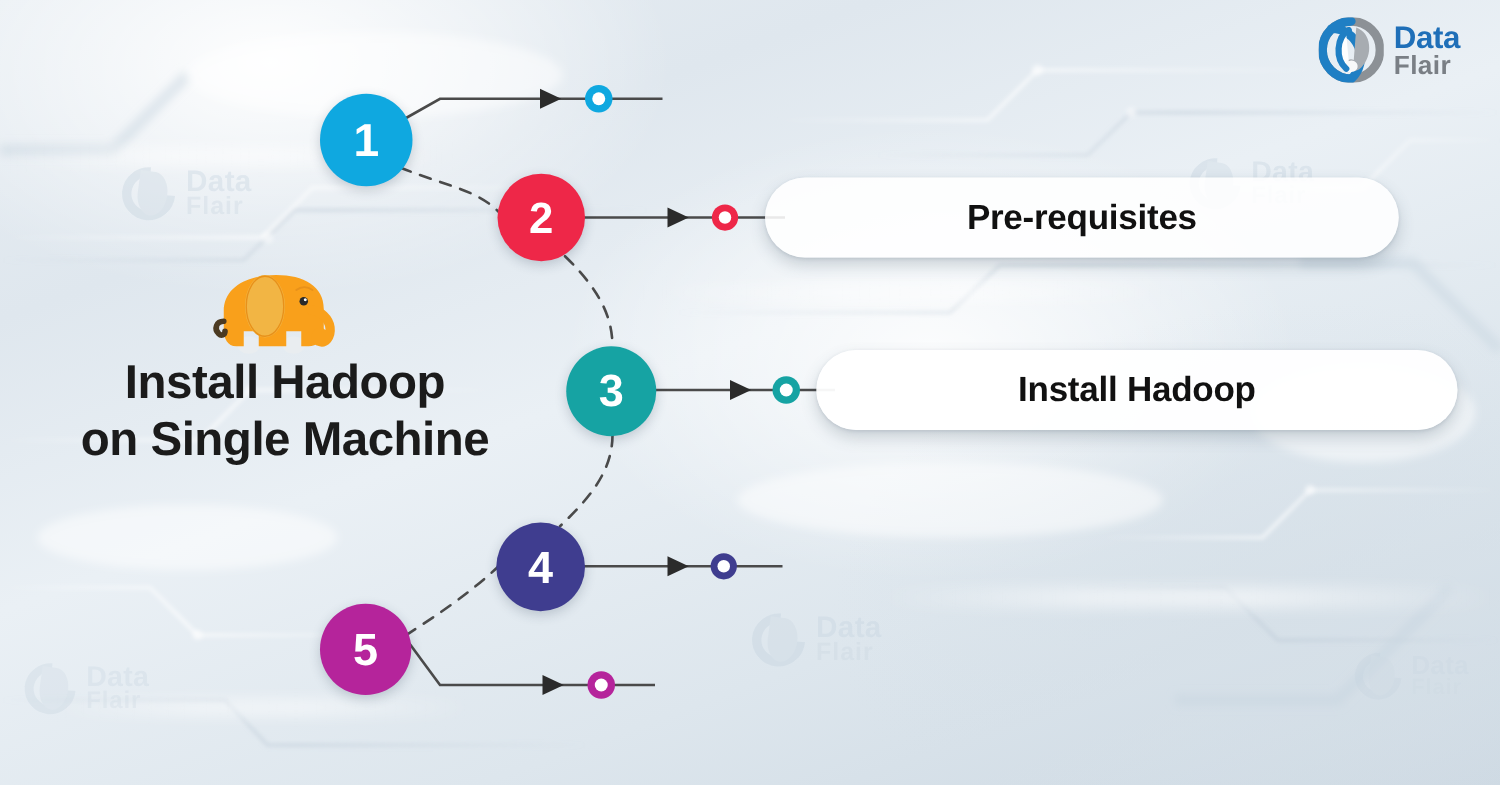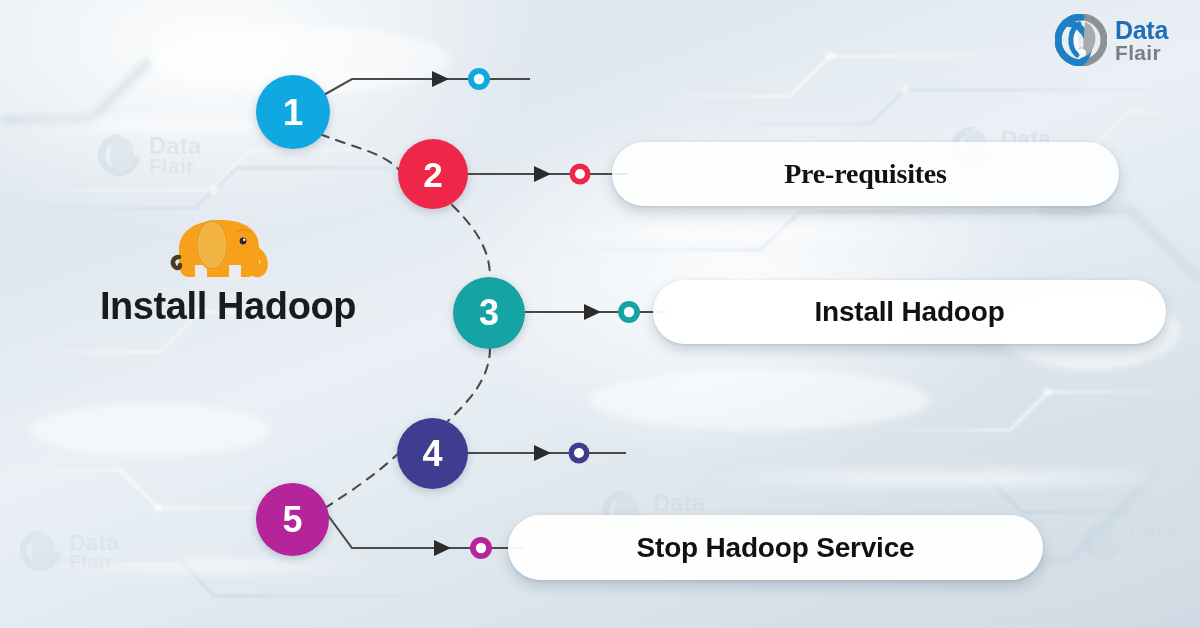--- a/index.html
+++ b/index.html
@@ -341,46 +341,44 @@
     <ellipse cx="49" cy="32" rx="15" ry="24" fill="none" stroke="#E8911A" stroke-width="1.1"></ellipse>
     <path d="M 86 35 C 94 36 100 42 101 49 C 102 57 97 62 92 60 C 88 58 90 53 93 53 C 96 53 96 57 94 58" fill="none" stroke="#F9A01B" stroke-width="7.5" stroke-linecap="round"></path>
     <circle cx="80" cy="28" r="3.4" fill="#2A2A2A"></circle>
     <circle cx="81.2" cy="26.8" r="1.2" fill="#ffffff"></circle>
     <path d="M 74 19 C 78 16 83 16 87 19" fill="none" stroke="#E8911A" stroke-width="1.6" stroke-linecap="round"></path>
     <path d="M 16 44 C 10 44 8 50 12 54 C 14 56 17 55 17 52" fill="none" stroke="#4B3A22" stroke-width="4.5" stroke-linecap="round"></path>
   </svg>
 
   <div class="headline">
     <span class="headline-line">Install Hadoop</span>
+    <span class="headline-line">on Single Machine</span>
   </div>
 
   <div class="node" style="left:256px; top:75px;  width:74px; height:74px; background:#0FA8E0; font-size:37px;">
     <span>1</span>
   </div>
   <div class="node" style="left:398px; top:139px; width:70px; height:70px; background:#EE2748; font-size:35px;">
     <span>2</span>
   </div>
   <div class="node" style="left:453px; top:277px; width:72px; height:72px; background:#16A3A3; font-size:36px;">
     <span>3</span>
   </div>
   <div class="node" style="left:397px; top:418px; width:71px; height:71px; background:#3F3D8F; font-size:36px;">
     <span>4</span>
   </div>
   <div class="node" style="left:256px; top:483px; width:73px; height:73px; background:#B5249B; font-size:36px;">
     <span>5</span>
   </div>
 
-  <div class="pill translucent" style="left:612px; top:142px; width:507px; height:64px; font-size:28px;font-family:Liberation Serif, serif;">
+  <div class="pill translucent" style="left:612px; top:142px; width:507px; height:64px; font-size:28px;">
     <span>Pre-requisites</span>
   </div>
   <div class="pill" style="left:653px; top:280px; width:513px; height:64px; font-size:28px;">
     <span>Install Hadoop</span>
-  </div>
-  <div class="pill" style="left:508px; top:515px; width:535px; height:65px; font-size:28px;">
-    <span>Stop Hadoop Service</span>
   </div>
 
   <div class="brand">
     <svg class="brand-mark" viewBox="0 0 52 52" xmlns="http://www.w3.org/2000/svg">
       <path d="M 26 3 A 23 23 0 1 1 26 49 A 23 23 0 1 1 26 3 Z" fill="none" stroke="#8c9196" stroke-width="7"></path>
       <path d="M 26 3 A 23 23 0 0 0 26 49 A 23 23 0 0 0 10 9" fill="none" stroke="#1f7fc4" stroke-width="7" stroke-linecap="round"></path>
       <path d="M 30 8 C 42 12 44 30 34 40 C 30 44 24 44 22 40 C 20 36 24 32 28 34" fill="#a7acb1"></path>
       <path d="M 22 13 C 12 18 11 34 20 42 C 24 45 30 44 31 40 C 32 36 27 33 24 35" fill="#ffffff" opacity="0.92"></path>
       <path d="M 24 10 C 14 16 13 33 22 41" fill="none" stroke="#1f7fc4" stroke-width="5" stroke-linecap="round"></path>
     </svg>

